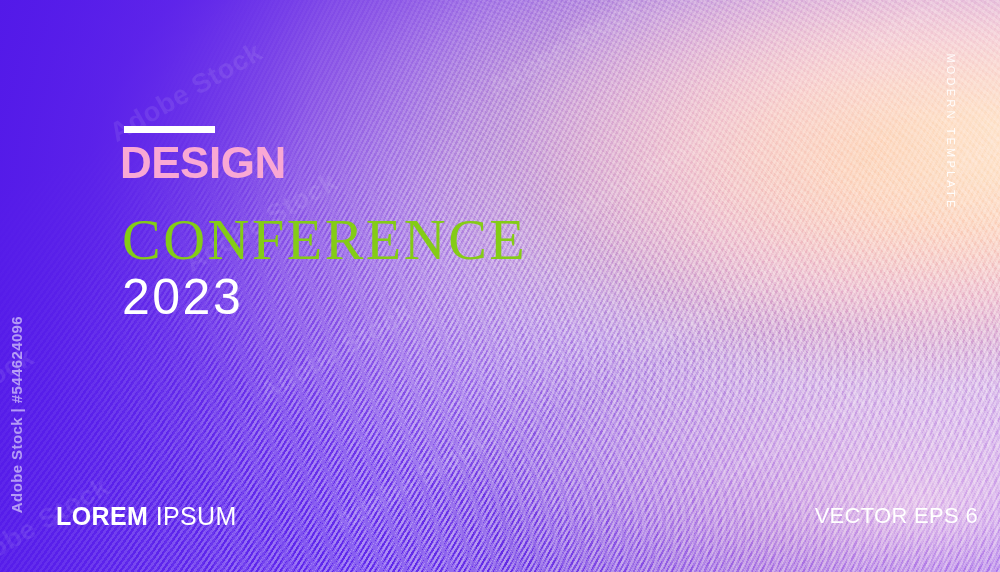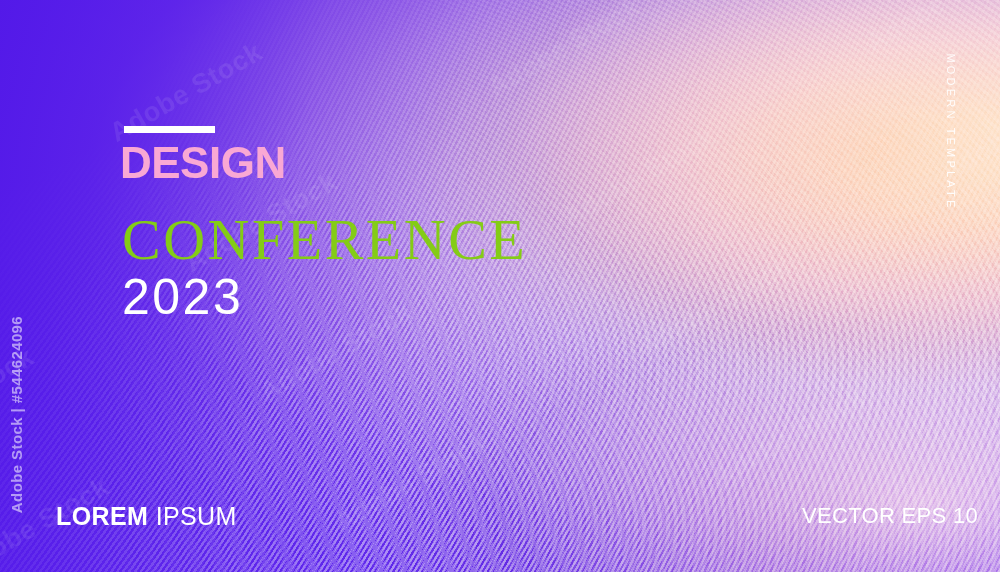--- a/index.html
+++ b/index.html
@@ -258,21 +258,21 @@
     <div id="title-conference">CONFERENCE</div>
 
     <div id="title-year">2023</div>
 
 
     <div id="brand-bottom-left">
       <span class="strong">LOREM</span><span class="light"> IPSUM</span>
     </div>
 
     <div id="brand-bottom-right">
-      <span class="strong">VECTOR</span><span class="light"> EPS 10</span>
+      <span class="strong">VECTOR</span><span class="light"> EPS 6</span>
     </div>
 
     <div id="side-label">MODERN TEMPLATE</div>
 
     <div id="stock-credit">Adobe Stock | #544624096</div>
 
   </div>
 </div>
 
 </body></html>

